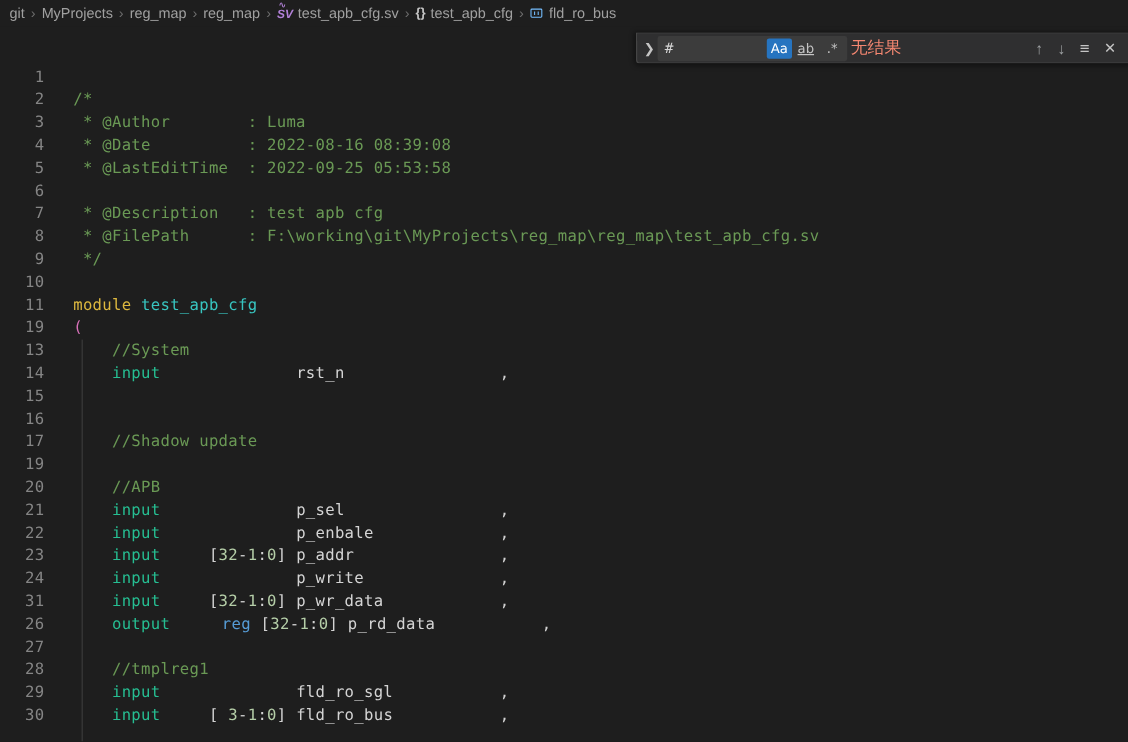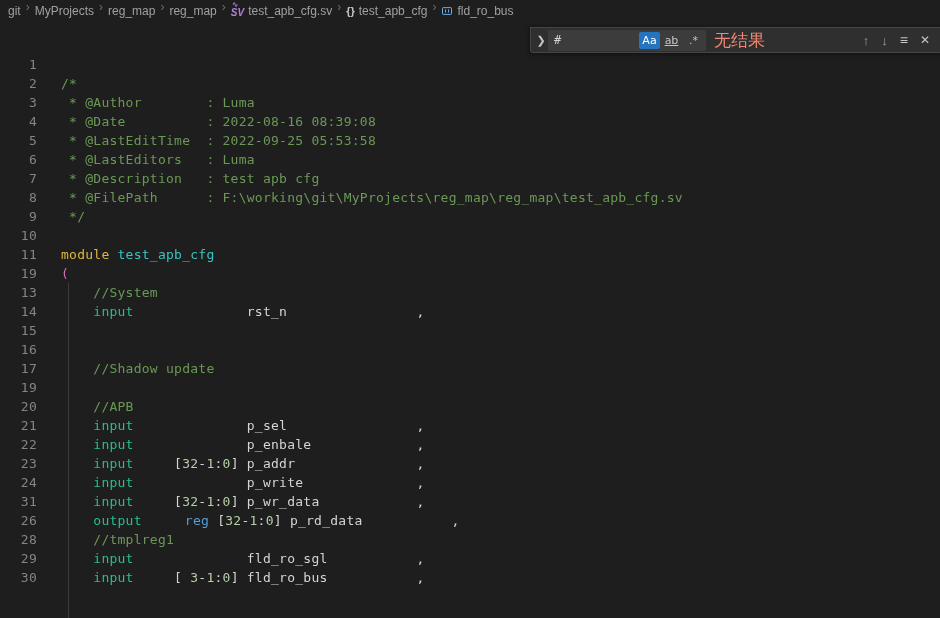--- a/index.html
+++ b/index.html
@@ -1,20 +1,20 @@
 <!DOCTYPE html>
 <html style="--bg: #1e1e1e; --text: #d4d4d4; --gutter: #858585; --comment: #6a9955; --kw: #ddb83f; --type: #38c5c0; --port: #26be92; --reg: #569cd6; --num: #b5cea8; --paren: #d670b8; --guide: #3b3b3b; --bc-text: #a0a0a0; --bc-sep: #6d6d6d; --icon-purple: #b180d7; --icon-blue: #75beff; --icon-gray: #c5c5c5; --disabled: #9da0a2; --widget-bg: #2f2f30; --widget-border: #454545; --input-bg: #3c3c3c; --active-option: #2674c0; --error: #f48771;"><head>
 <meta charset="utf-8">
 <style>
   * { margin:0; padding:0; box-sizing:border-box; }
   html,body { width:940px; height:618px; overflow:hidden; }
   body { background:var(--bg); font-family:"Liberation Sans","DejaVu Sans",sans-serif; }
 
   .breadcrumb-bar {
-    height:22px; display:flex; padding-left:8px;
+    height:22px; display:flex; align-items:center; padding-left:8px;
     background:var(--bg); font-size:12px; color:var(--bc-text);
     white-space:nowrap; overflow:hidden;
   }
   .bc-item { display:inline-flex; align-items:center; gap:4px; cursor:pointer; }
   .bc-sep { color:var(--bc-sep); margin:0 5px; font-size:12px; }
   .sv-icon {
     color:var(--icon-purple); font-weight:bold; font-size:10px;
     font-style:italic; position:relative; padding-top:3px; line-height:8px;
   }
   .sv-icon::before { content:"∿"; position:absolute; top:-5px; left:1px; font-size:8px; font-style:normal; }
@@ -51,21 +51,21 @@
     display:flex; align-items:center; padding:0 2px 0 6px; cursor:text;
   }
   .find-text { flex:1; font-size:12px; color:var(--text); font-family:"DejaVu Sans Mono","Liberation Mono",monospace; }
   .opt {
     width:21px; height:17px; line-height:17px; text-align:center; border-radius:2px;
     font-size:11px; color:var(--icon-gray); cursor:pointer; margin-left:1px;
     font-family:"DejaVu Sans","Liberation Sans",sans-serif;
   }
   .opt.active { background:var(--active-option); color:#ffffff; }
   .opt-word { text-decoration:underline; }
-  .results { margin-left:8px; font-size:17px; color:var(--error); white-space:nowrap; }
+  .results { margin-left:3px; font-size:14px; color:var(--error); white-space:nowrap; }
   .nav-icons { margin-left:auto; display:flex; align-items:center; gap:12px; padding-right:10px; }
   .nav-icons span { cursor:pointer; }
   .arrow { color:var(--disabled); font-size:13px; }
   .sel-icon { color:var(--icon-gray); font-size:14px; }
   .close-icon { color:var(--icon-gray); font-size:12px; }
 </style>
 </head>
 <body>
 
 <div class="app">
@@ -125,21 +125,20 @@
         <div class="line">
           <span class="gutter">4</span>
           <span class="line-content"><span class="tok-c"> * @Date          : 2022-08-16 08:39:08</span></span>
         </div>
         <div class="line">
           <span class="gutter">5</span>
           <span class="line-content"><span class="tok-c"> * @LastEditTime  : 2022-09-25 05:53:58</span></span>
         </div>
         <div class="line">
           <span class="gutter">6</span>
-          <span class="line-content"><span class="tok-c"> * @LastEditors   : Luma</span></span>
         </div>
         <div class="line">
           <span class="gutter">7</span>
           <span class="line-content"><span class="tok-c"> * @Description   : test apb cfg</span></span>
         </div>
         <div class="line">
           <span class="gutter">8</span>
           <span class="line-content"><span class="tok-c"> * @FilePath      : F:\working\git\MyProjects\reg_map\reg_map\test_apb_cfg.sv</span></span>
         </div>
         <div class="line">
@@ -201,20 +200,24 @@
           <span class="gutter">24</span>
           <span class="line-content"><span class="tok-d">    </span><span class="tok-p">input</span><span class="tok-d">              </span><span class="tok-d">p_write</span><span class="tok-d">              </span><span class="tok-d">,</span></span>
         </div>
         <div class="line">
           <span class="gutter">31</span>
           <span class="line-content"><span class="tok-d">    </span><span class="tok-p">input</span><span class="tok-d">     </span><span class="tok-d">[</span><span class="tok-n">32</span><span class="tok-d">-</span><span class="tok-n">1</span><span class="tok-d">:</span><span class="tok-n">0</span><span class="tok-d">]</span><span class="tok-d"> </span><span class="tok-d">p_wr_data</span><span class="tok-d">            </span><span class="tok-d">,</span></span>
         </div>
         <div class="line">
           <span class="gutter">26</span>
           <span class="line-content"><span class="tok-d">    </span><span class="tok-p">output</span><span class="tok-d"> </span><span class="tok-r">reg</span><span class="tok-d"> </span><span class="tok-d">[</span><span class="tok-n">32</span><span class="tok-d">-</span><span class="tok-n">1</span><span class="tok-d">:</span><span class="tok-n">0</span><span class="tok-d">]</span><span class="tok-d"> </span><span class="tok-d">p_rd_data</span><span class="tok-d">           </span><span class="tok-d">,</span></span>
+        </div>
+        <div class="line">
+          <span class="gutter">27</span>
+          <span class="line-content"></span>
         </div>
         <div class="line">
           <span class="gutter">28</span>
           <span class="line-content"><span class="tok-d">    </span><span class="tok-c">//tmplreg1</span></span>
         </div>
         <div class="line">
           <span class="gutter">29</span>
           <span class="line-content"><span class="tok-d">    </span><span class="tok-p">input</span><span class="tok-d">              </span><span class="tok-d">fld_ro_sgl</span><span class="tok-d">           </span><span class="tok-d">,</span></span>
         </div>
         <div class="line">

